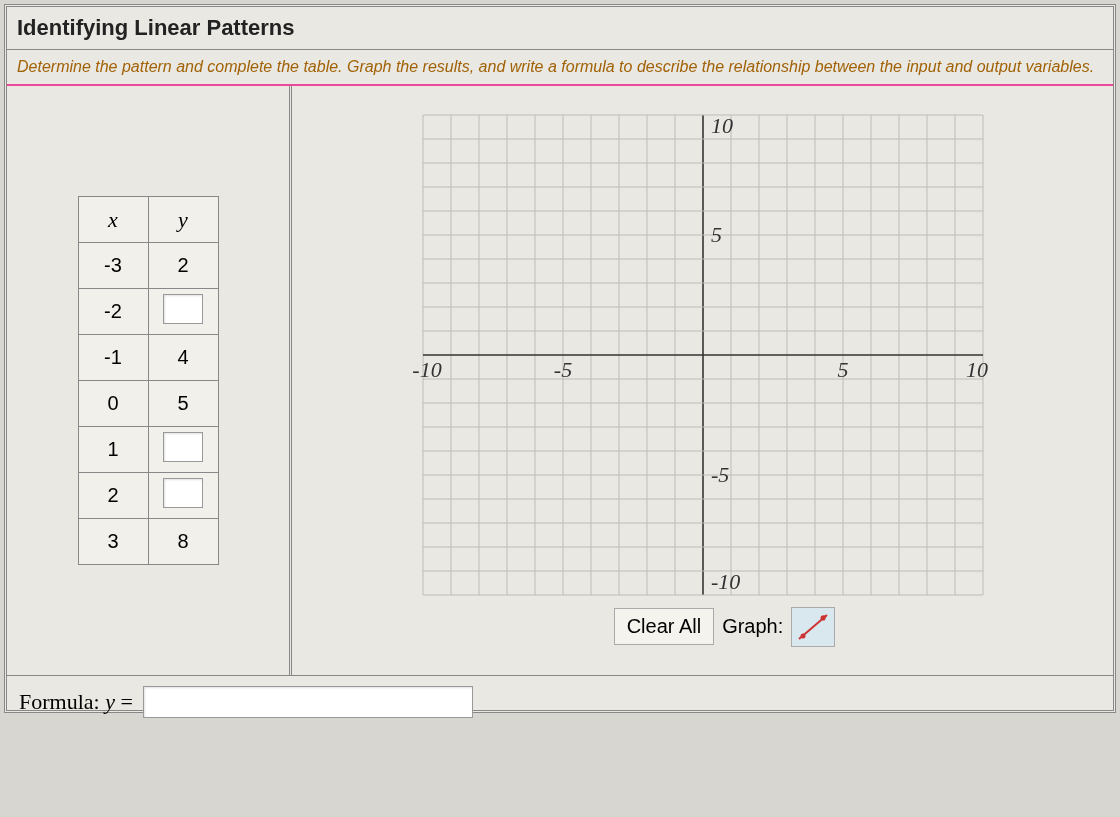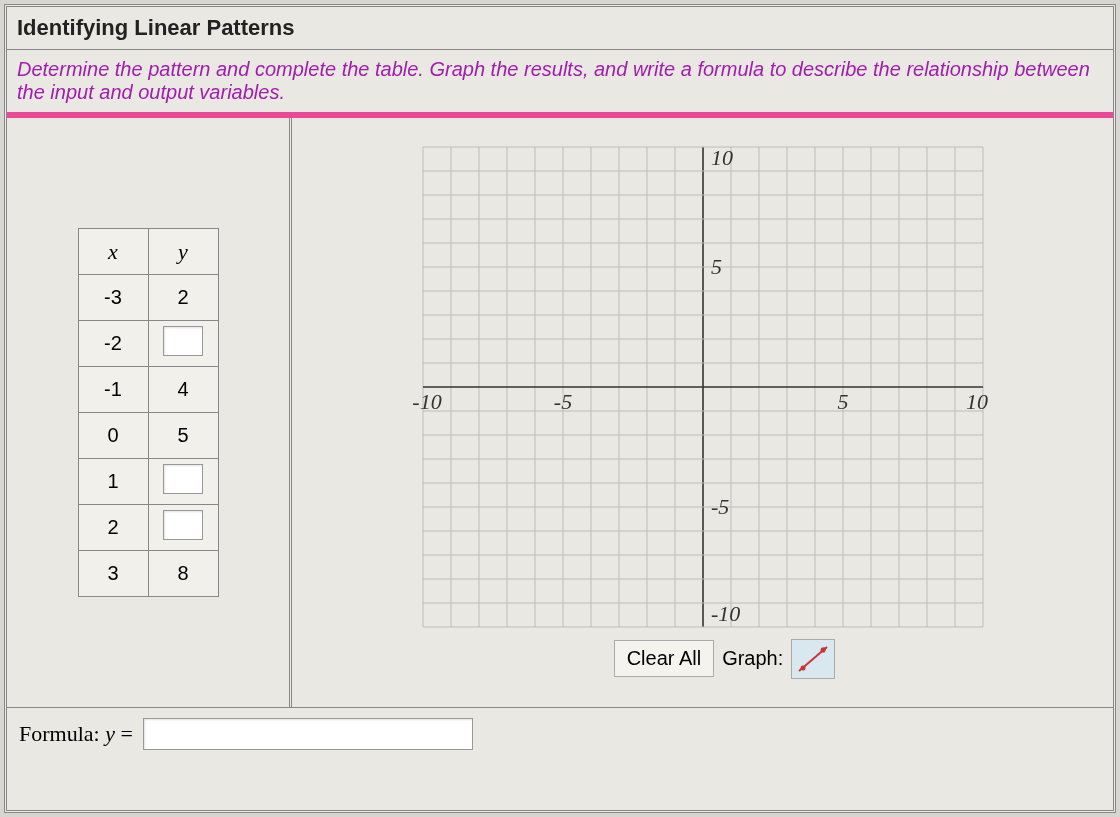--- a/index.html
+++ b/index.html
@@ -7,35 +7,35 @@
     margin: 0;
     padding: 4px;
     font-family: Arial, Helvetica, sans-serif;
     background: #d8d6d1;
     width: 1120px;
     height: 817px;
   }
   .outer {
     border: 3px double #888;
     background: #eae8e2;
-    height: 809px;
+    height: 709px;
   }
   .title-row {
     border-bottom: 1px solid #888;
     padding: 8px 10px;
     font-weight: bold;
     font-size: 22px;
     color: #222;
   }
   .instr-row {
-    border-bottom: 6px solid #ec4899;
+    border-bottom: 2px solid #ec4899;
     padding: 8px 10px;
     font-style: italic;
-    font-size: 20px;
-    color: #a21caf;
+    font-size: 16px;
+    color: #a16207;
   }
   .content-row {
     display: flex;
     border-bottom: 1px solid #888;
     height: 590px;
   }
   .table-pane {
     width: 285px;
     border-right: 3px double #888;
     display: flex;

